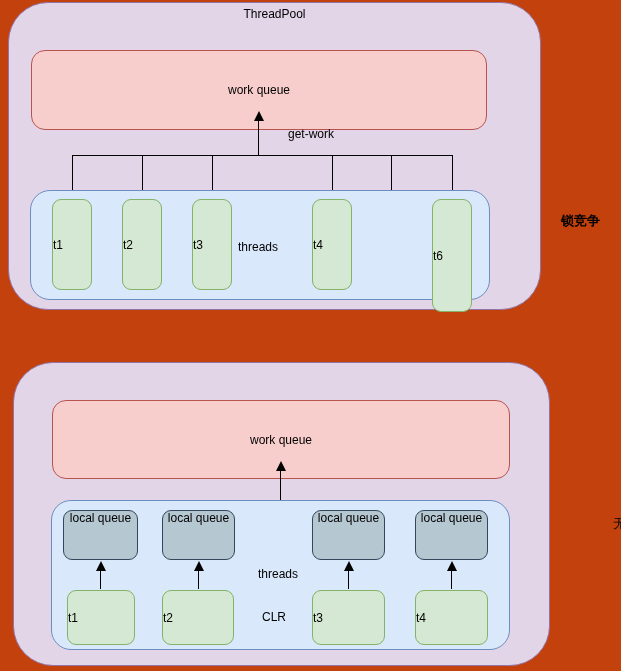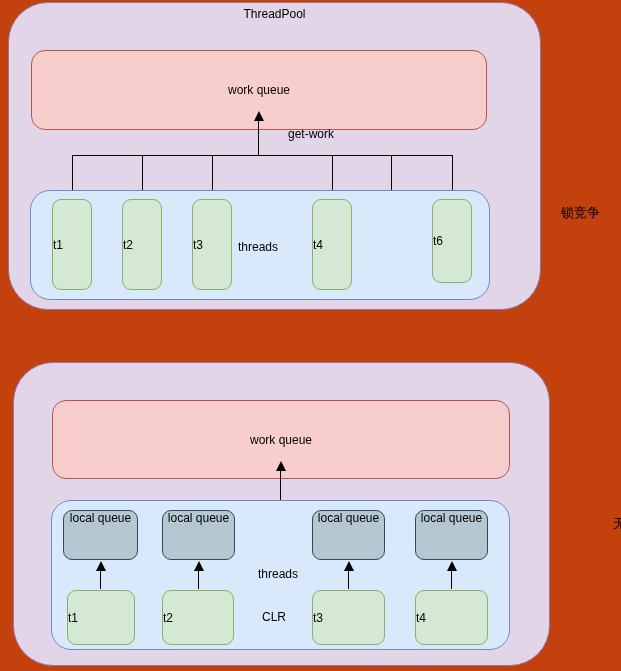--- a/index.html
+++ b/index.html
@@ -50,27 +50,27 @@
     </div>
   <div class="thread" style="left:122px; top:199px; width:40px; height:91px;">
       <span>t2</span>
     </div>
   <div class="thread" style="left:192px; top:199px; width:40px; height:91px;">
       <span>t3</span>
     </div>
   <div class="thread" style="left:312px; top:199px; width:40px; height:91px;">
       <span>t4</span>
     </div>
-  <div class="thread" style="left:432px; top:199px; width:40px; height:84px;">
+  <div class="thread" style="left:432px; top:199px; width:40px; height:113px;">
       <span>t6</span>
     </div>
 
   <span class="lbl" style="left:238px; top:240px;">threads</span>
 
-  <span class="lbl cjk" style="left:561px; top:204px;">锁竞争</span>
+  <span class="lbl cjk" style="left:561px; top:212px;font-weight:bold;">锁竞争</span>
 
   <div class="purple" style="left:13px; top:362px; width:537px; height:304px;"></div>
 
   <div class="queue" style="left:52px; top:380px; width:458px; height:79px;">
     <span>work queue</span>
   </div>
 
   <div class="ahead" style="left:276px; top:461px;"></div>
   <div class="vline" style="left:280px; top:470px; width:1px; height:30px;"></div>
 

